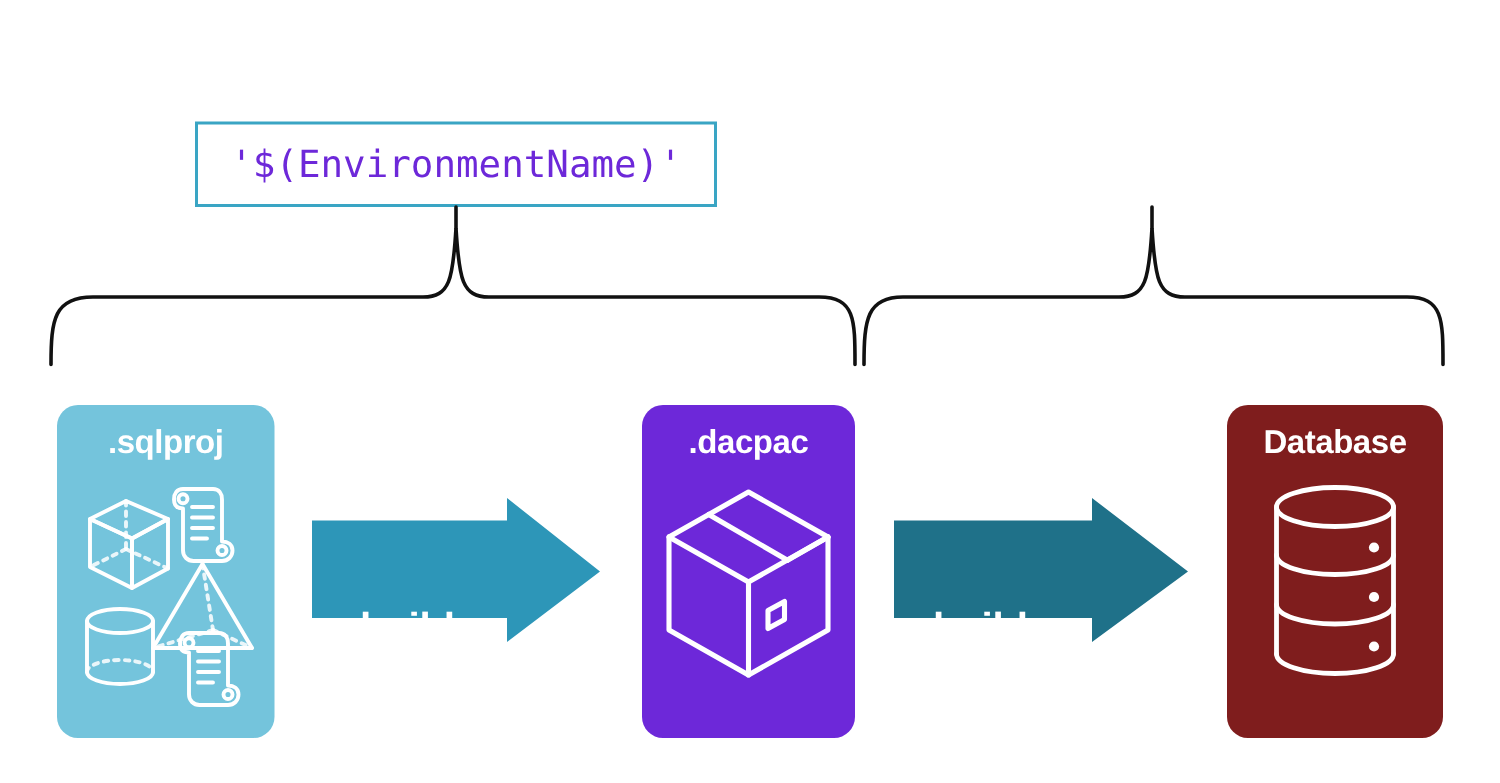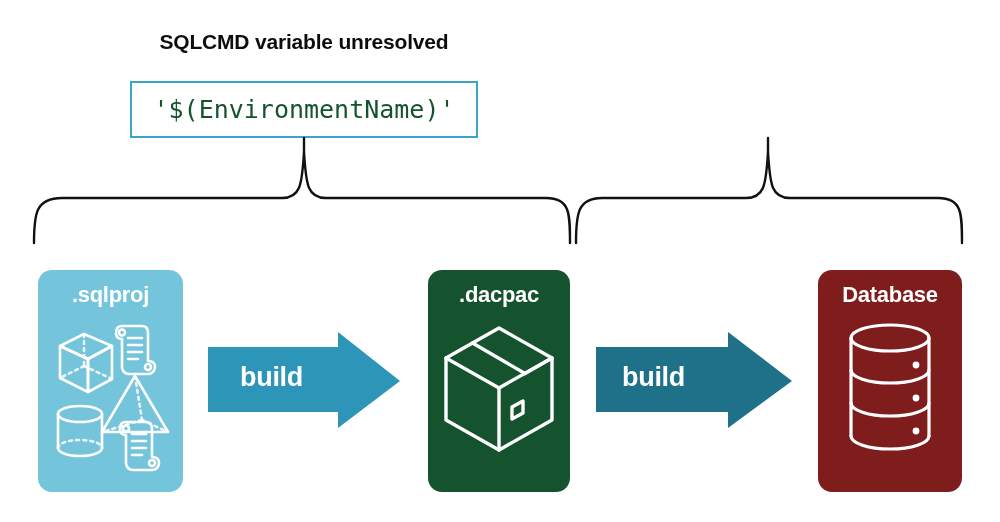--- a/index.html
+++ b/index.html
@@ -8,48 +8,47 @@
   #stage{position:absolute;inset:0;width:1000px;height:522px;}
 
   .hdr{position:absolute;font-weight:bold;font-size:21px;color:#0d0d0d;
        text-align:center;white-space:nowrap;letter-spacing:-0.2px;}
   #hdr-left{left:0;width:608px;top:30px;}
   #hdr-right{left:608px;width:320px;top:30px;}
 
   .valbox{position:absolute;border:2px solid #3aa5c4;background:#ffffff;
           display:flex;align-items:center;justify-content:center;
           font-family:"DejaVu Sans Mono","Liberation Mono",monospace;
-          font-size:25px;color:#14532d;box-sizing:border-box;}
+          font-size:25px;color:#6d28d9;box-sizing:border-box;}
   #val-left{left:130px;top:81px;width:348px;height:57px;}
   #val-right{left:669px;top:81px;width:199px;height:57px;}
 
   .svg-layer{position:absolute;left:0;top:0;width:1000px;height:522px;
              pointer-events:none;}
 
   .card{position:absolute;border-radius:14px;}
   #card-sqlproj{left:38px;top:270px;width:145px;height:222px;background:#74c4dc;}
-  #card-dacpac{left:428px;top:270px;width:142px;height:222px;background:#14532d;}
+  #card-dacpac{left:428px;top:270px;width:142px;height:222px;background:#6d28d9;}
   #card-database{left:818px;top:270px;width:144px;height:222px;background:#7f1d1d;}
 
   .card-title{position:absolute;left:0;width:100%;top:12px;text-align:center;
               color:#ffffff;font-weight:bold;font-size:22px;letter-spacing:-0.3px;}
 
   .card-art{position:absolute;left:0;top:40px;width:100%;height:178px;}
 
   .arrow-label{position:absolute;color:#ffffff;font-weight:bold;font-size:27px;
-               letter-spacing:-0.3px;white-space:nowrap;}
+               letter-spacing:-0.3px;white-space:nowrap;margin-top:41px;}
   #lbl-build{left:240px;top:362px;}
   #lbl-deploy{left:622px;top:362px;}
 </style>
 </head>
 <body>
 
 <div id="stage">
 
-  <div class="hdr" id="hdr-left">SQLCMD variable unresolved</div>
 
   <div class="valbox" id="val-left">'$(EnvironmentName)'</div>
 
   <svg class="svg-layer" viewBox="0 0 1000 522">
     <g fill="none" stroke="#111111" stroke-width="2.4" stroke-linecap="round">
       <path d="M304 138 L304 152"></path>
       <path d="M768 138 L768 152"></path>
 
       <path d="M34 243
                C34 213, 36 198, 62 198

